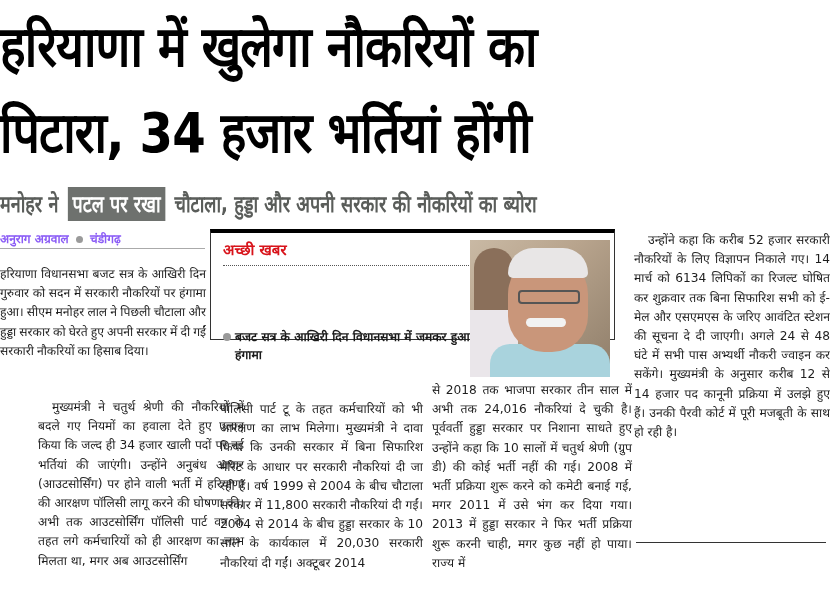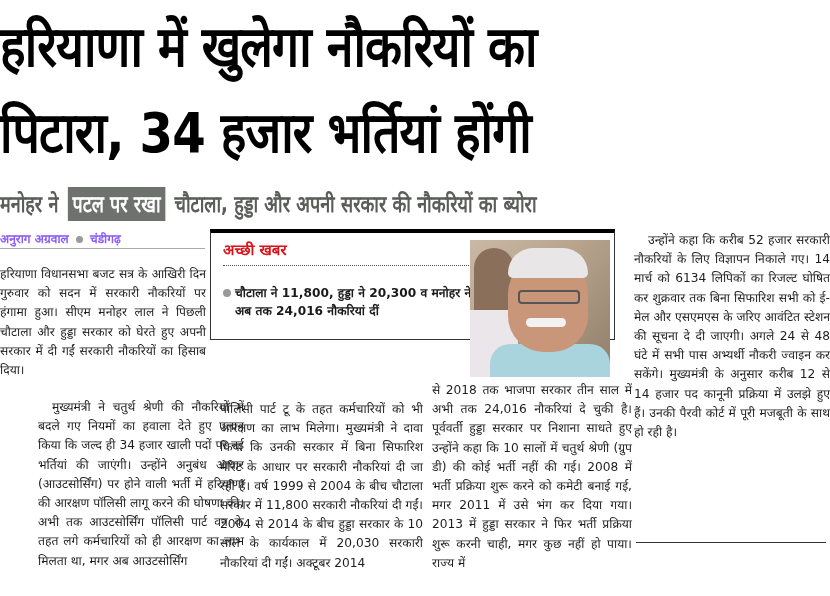--- a/index.html
+++ b/index.html
@@ -31,21 +31,21 @@
     border-bottom: 1px solid #aaa;
   }
   .byline .dot { display: inline-block; width: 7px; height: 7px; border-radius: 50%; background: #9a9a9a; margin: 0 3px 1px 3px; vertical-align: middle; }
 
   .col {
     position: absolute; font-size: 12.2px; line-height: 19.2px; color: #1d1d1d;
     text-align: justify;
   }
   .col p { text-indent: 0; }
   .col p.indent { text-indent: 14px; }
-  .c1a { left: 0; top: 265px; width: 206px; }
+  .c1a { left: 0; top: 265px; width: 206px; font-family: Liberation Serif, serif; }
   .c1b { left: 0; top: 398px; width: 206px; margin-left: 38px; }
   .c2 { left: 220px; top: 400px; width: 203px; }
   .c3 { left: 420px; top: 381px; width: 200px; margin-left: 12px; }
   .c4 { left: 634px; top: 231px; width: 196px; }
 
   .box {
     position: absolute; left: 210px; top: 229px; width: 405px; height: 111px;
     border: 1px solid #333; border-top: 4px solid #000; background: #fff;
   }
   .box-title {
@@ -101,23 +101,23 @@
 <div class="col c1a">
   <p>हरियाणा विधानसभा बजट सत्र के आखिरी दिन गुरुवार को सदन में सरकारी नौकरियों पर हंगामा हुआ। सीएम मनोहर लाल ने पिछली चौटाला और हुड्डा सरकार को घेरते हुए अपनी सरकार में दी गईं सरकारी नौकरियों का हिसाब दिया।</p>
 </div>
 <div class="col c1b">
   <p class="indent">मुख्यमंत्री ने चतुर्थ श्रेणी की नौकरियों में बदले गए नियमों का हवाला देते हुए एलान किया कि जल्द ही 34 हजार खाली पदों पर नई भर्तियां की जाएंगी। उन्होंने अनुबंध आधार (आउटसोर्सिंग) पर होने वाली भर्ती में हरियाणा की आरक्षण पॉलिसी लागू करने की घोषणा की। अभी तक आउटसोर्सिंग पॉलिसी पार्ट वन के तहत लगे कर्मचारियों को ही आरक्षण का लाभ मिलता था, मगर अब आउटसोर्सिंग</p>
 </div>
 
 <div class="box">
   <div class="box-title">अच्छी खबर</div>
   <div class="box-dots"></div>
-  <div class="box-item bi1">
+  <div class="box-item bi2">
     <span class="bullet"></span>
-    <span>चौटाला ने 11,800, हुड्डा ने 20,300 व मनोहर ने अब तक 24,016 नौकरियां दीं</span>
+    <span>बजट सत्र के आखिरी दिन विधानसभा में जमकर हुआ हंगामा</span>
   </div>
   <div class="photo" title="मनोहर लाल">
     <div class="bg-man"></div>
     <div class="bg-man-shirt"></div>
     <div class="coat"></div>
     <div class="face"></div>
     <div class="hair"></div>
     <div class="glasses"></div>
     <div class="mustache"></div>
   </div>

